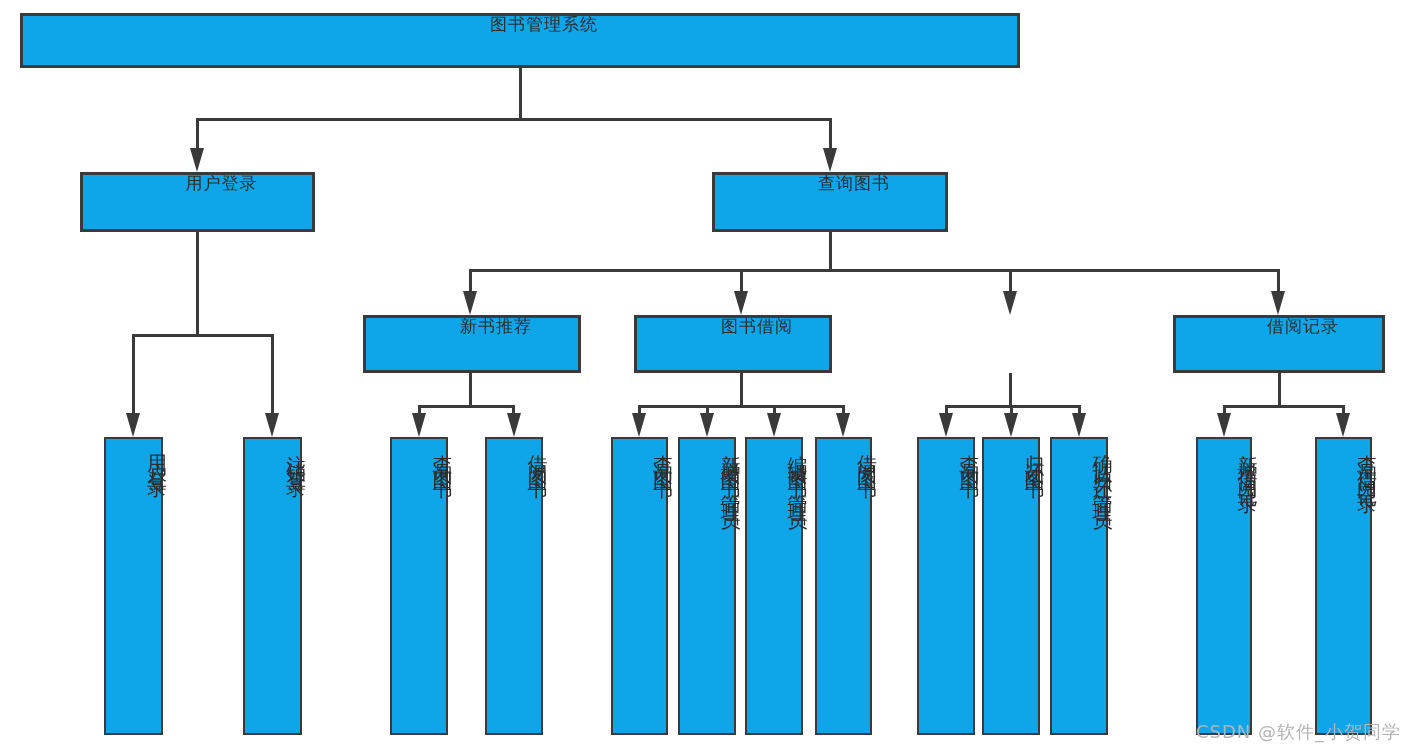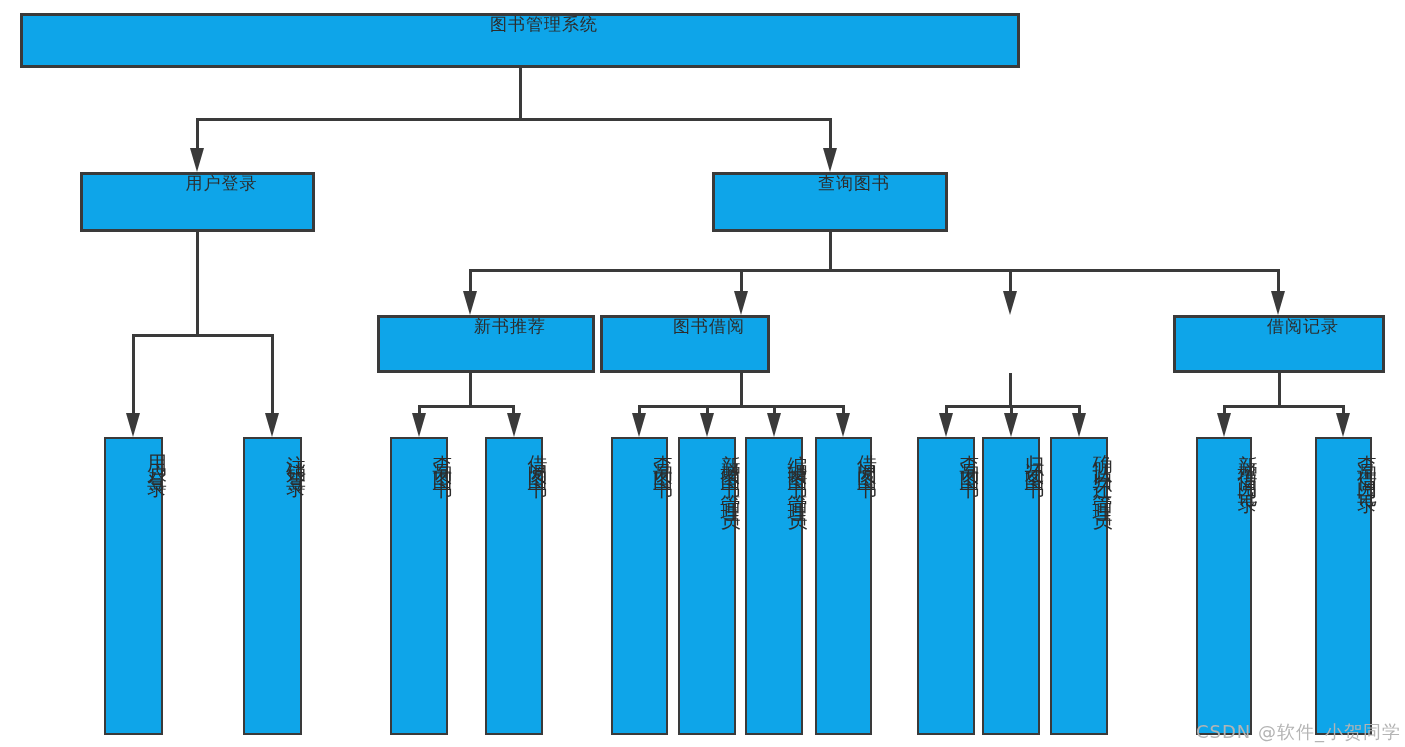--- a/index.html
+++ b/index.html
@@ -73,25 +73,25 @@
   </div>
 
   <div class="box" style="left:80px;top:172px;width:235px;height:60px">
     <span class="htext">用户登录</span>
   </div>
 
   <div class="box" style="left:712px;top:172px;width:236px;height:60px">
     <span class="htext">查询图书</span>
   </div>
 
-  <div class="box" style="left:377px;top:315px;width:218px;height:58px">
+  <div class="box" style="left:363px;top:315px;width:218px;height:58px">
     <span class="htext">新书推荐</span>
   </div>
 
-  <div class="box" style="left:600px;top:315px;width:170px;height:58px">
+  <div class="box" style="left:634px;top:315px;width:198px;height:58px">
     <span class="htext">图书借阅</span>
   </div>
 
 
   <div class="box" style="left:1173px;top:315px;width:212px;height:58px">
     <span class="htext">借阅记录</span>
   </div>
 
   <div class="box leaf" style="left:104px;top:437px;width:59px;height:298px">
     <span class="vtext">用户登录</span>

